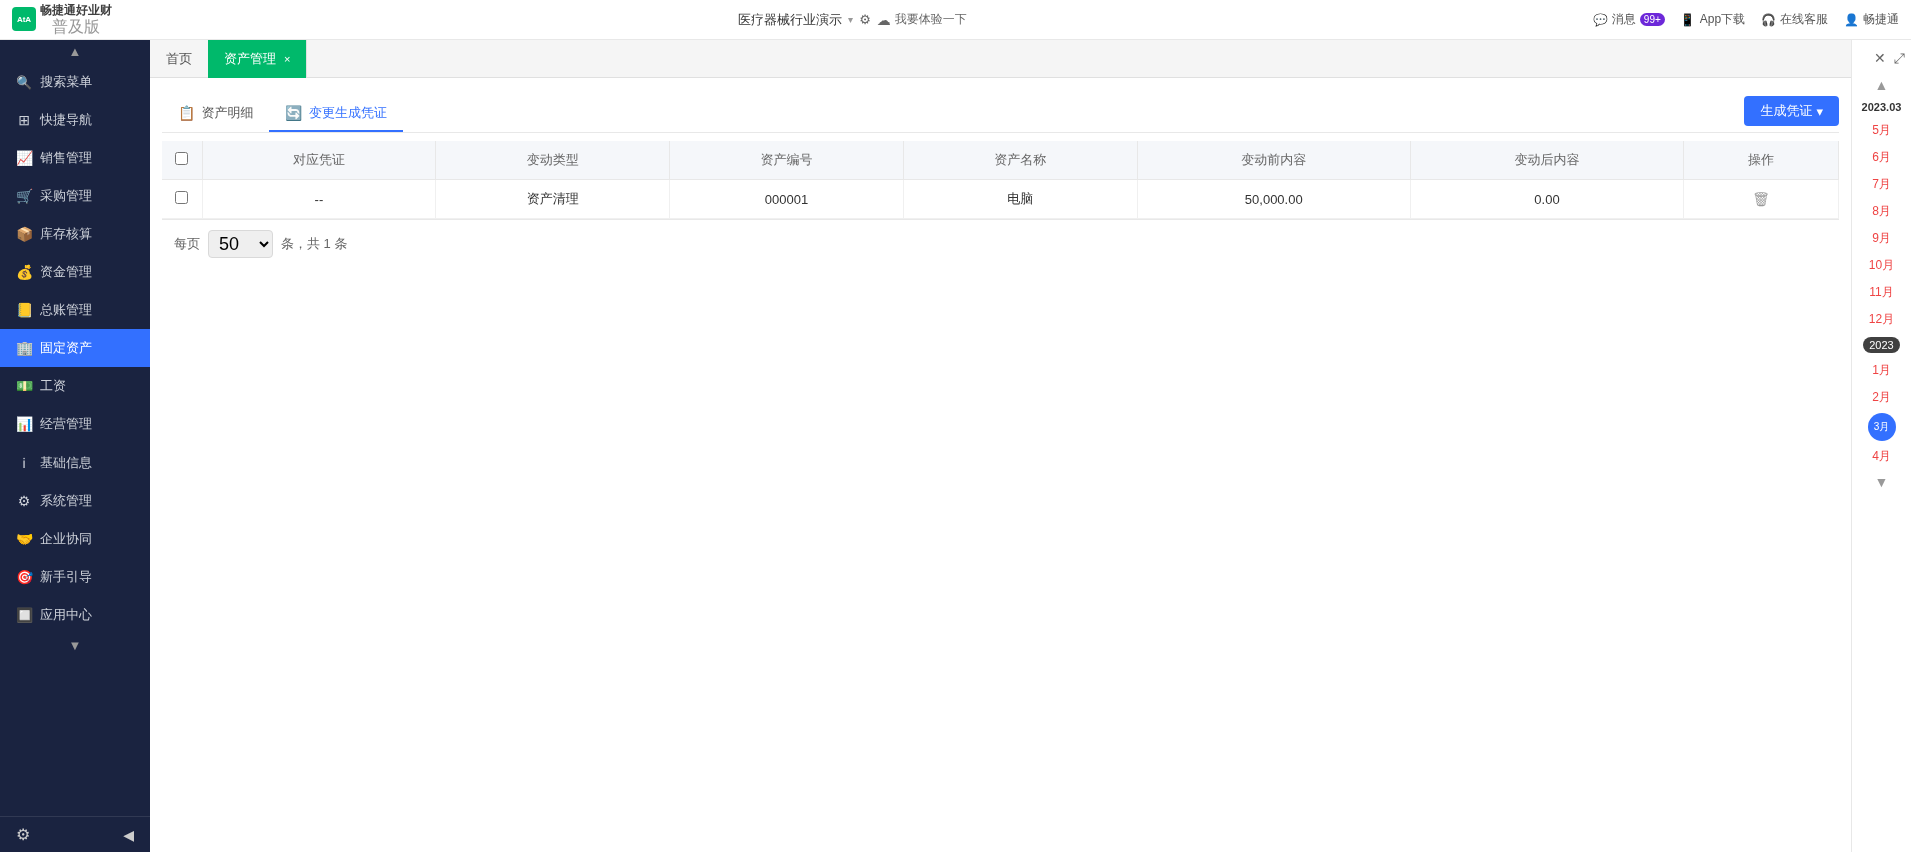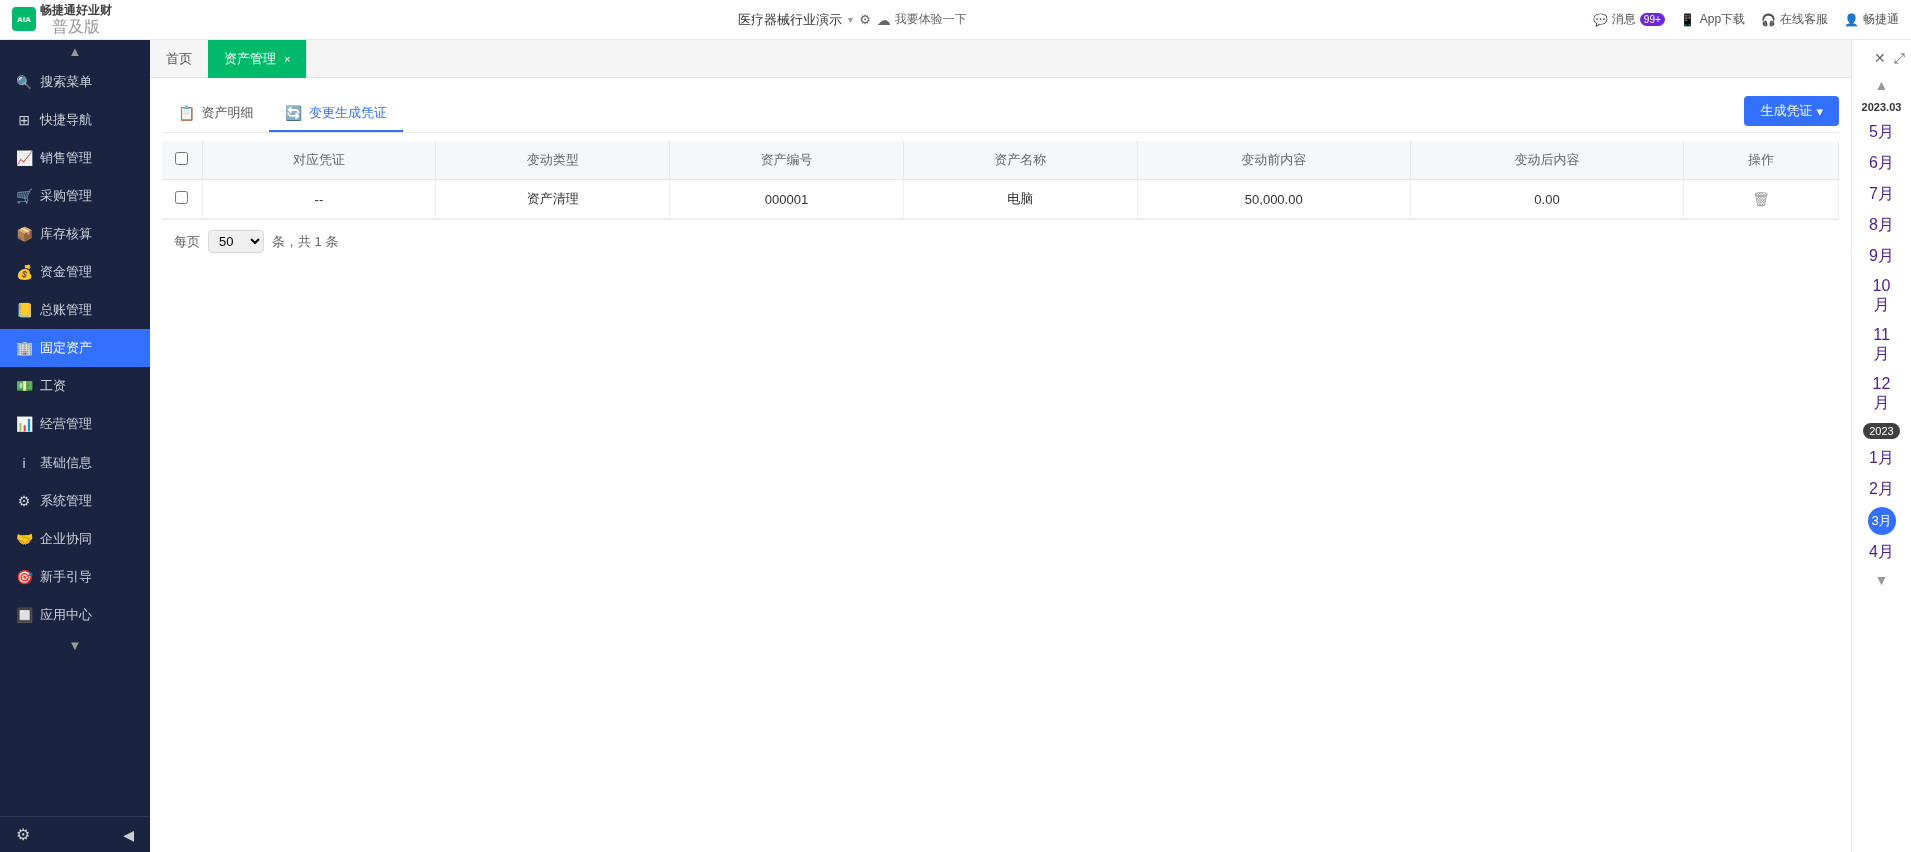--- a/index.html
+++ b/index.html
@@ -65,33 +65,33 @@
     .btn-primary { background: #3370ff; color: #fff; border: none; border-radius: 4px; padding: 6px 16px; font-size: 13px; cursor: pointer; display: flex; align-items: center; gap: 4px; }
 
     
     .data-table { width: 100%; border-collapse: collapse; font-size: 13px; }
     .data-table th { background: #f5f7fa; padding: 10px 12px; text-align: center; color: #666; font-weight: normal; border-bottom: 1px solid #e8e8e8; border-right: 1px solid #e8e8e8; white-space: nowrap; }
     .data-table td { padding: 10px 12px; text-align: center; color: #333; border-bottom: 1px solid #f0f0f0; border-right: 1px solid #f0f0f0; }
     .checkbox-cell { width: 40px; }
 
     
     .table-footer { display: flex; align-items: center; padding: 10px 12px; font-size: 13px; color: #666; gap: 8px; border-top: 1px solid #e8e8e8; }
-    .per-page-select { border: 1px solid #d9d9d9; border-radius: 4px; padding: 2px 6px; font-size: 13px; }
+    .per-page-select { border: 1px solid #d9d9d9; border-radius: 4px; padding: 2px 6px; font-size: 18px; }
 
     
     .right-panel {
       width: 60px; background: #fff; border-left: 1px solid #e8e8e8;
       display: flex; flex-direction: column; align-items: center;
       padding: 8px 0; flex-shrink: 0; overflow-y: auto;
     }
     .right-panel-header { display: flex; justify-content: flex-end; width: 100%; padding: 0 4px; margin-bottom: 4px; gap: 4px; }
     .right-panel-close { cursor: pointer; color: #666; font-size: 14px; padding: 2px; }
     .right-panel-expand { cursor: pointer; color: #666; font-size: 14px; padding: 2px; }
     .year-label { font-size: 11px; color: #333; font-weight: bold; padding: 4px 0; }
-    .month-item { font-size: 16px; color: #4c1d95; padding: 5px 8px; cursor: pointer; border-radius: 12px; text-align: center; width: 44px; }
+    .month-item { font-size: 12px; color: #ef4444; padding: 5px 8px; cursor: pointer; border-radius: 12px; text-align: center; width: 44px; }
     .nav-arrow { color: #999; font-size: 14px; cursor: pointer; padding: 4px; }
 
     
     .sidebar-arrow { display: flex; justify-content: center; padding: 4px; cursor: pointer; color: #999; }
 
     
     .delete-icon { color: #999; cursor: pointer; font-size: 14px; }
 
     
     .spacer { flex: 1; }
@@ -304,17 +304,17 @@
     <div class="month-item">6月</div>
     <div class="month-item">7月</div>
     <div class="month-item">8月</div>
     <div class="month-item">9月</div>
     <div class="month-item">10月</div>
     <div class="month-item">11月</div>
     <div class="month-item">12月</div>
     <div style="background:#404040;color:#fff;border-radius:12px;padding:2px 6px;font-size:11px;margin:4px 4px;text-align:center;">2023</div>
     <div class="month-item">1月</div>
     <div class="month-item">2月</div>
-    <div style="background:#3370ff;color:#fff;border-radius:50%;width:28px;height:28px;display:flex;align-items:center;justify-content:center;font-size:13px;margin:2px auto;cursor:pointer;">3月</div>
+    <div style="background:#3370ff;color:#fff;border-radius:50%;width:28px;height:28px;display:flex;align-items:center;justify-content:center;font-size:10px;margin:2px auto;cursor:pointer;">3月</div>
     <div class="month-item">4月</div>
     <div class="nav-arrow">▼</div>
   </div>
 </div>
 
 </body></html>

